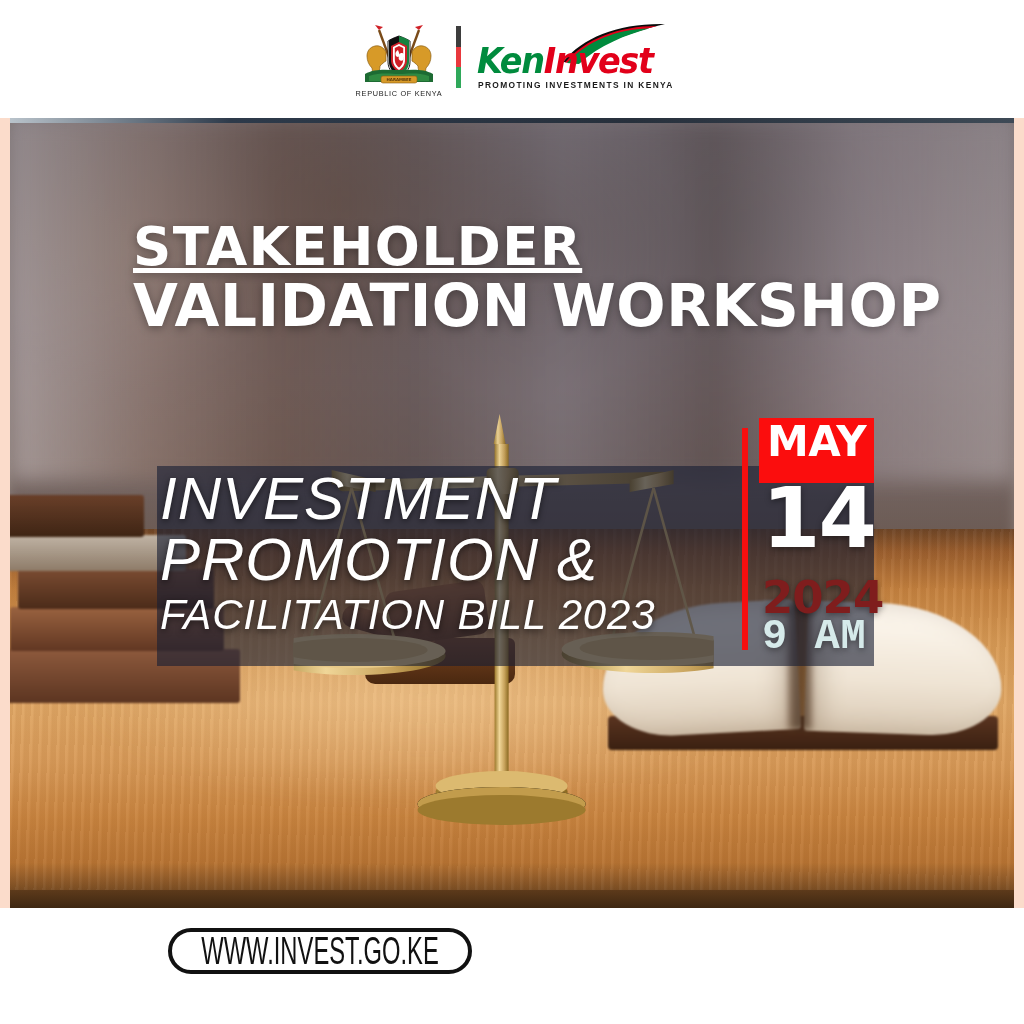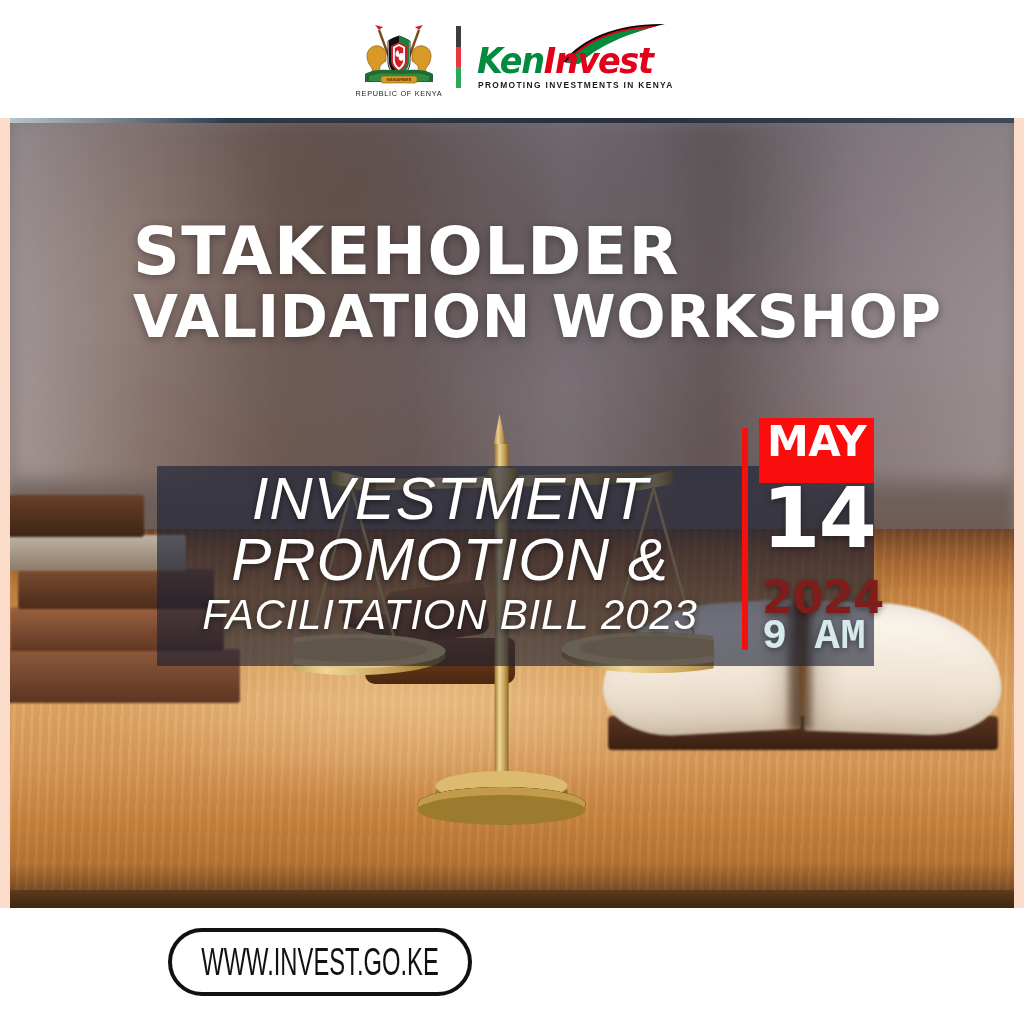--- a/index.html
+++ b/index.html
@@ -306,24 +306,25 @@
     position: absolute;
     left: 133px; top: 222px;
     width: 760px;
     z-index: 6;
     color: #ffffff;
     text-shadow: 0 2px 10px rgba(0,0,0,.35);
   }
   .headline .line1 {
     font-family: "DejaVu Sans", sans-serif;
     font-weight: bold;
-    font-size: 65px;
+    font-size: 53px;
     line-height: 0.93;
     letter-spacing: 1.5px;
     white-space: nowrap;
+    text-decoration: underline;
   }
   .headline .line2 {
     font-family: "DejaVu Sans", sans-serif;
     font-weight: bold;
     font-size: 58px;
     line-height: 1.08;
     letter-spacing: 0.6px;
     white-space: nowrap;
     margin-top: 4px;
   }
@@ -338,21 +339,21 @@
   }
   .subject-text {
     position: absolute;
     left: 160px; top: 468px;
     width: 580px;
     z-index: 7;
     color: #ffffff;
     font-family: "Liberation Sans", sans-serif;
     font-style: italic;
     font-weight: 300;
-    text-align: center;
+    text-align: left;
     text-shadow: 0 2px 6px rgba(0,0,0,.55);
   }
   .subject-text .s1 { font-size: 60px; line-height: 1.02; letter-spacing: 1px; white-space: nowrap; }
   .subject-text .s2 { font-size: 60px; line-height: 1.02; letter-spacing: 1px; white-space: nowrap; }
   .subject-text .s3 { font-size: 42px; line-height: 1.08; letter-spacing: .8px; white-space: nowrap; margin-top: 2px; }
 
   
   .date-block {
     position: absolute;
     left: 742px; top: 418px;
@@ -417,21 +418,21 @@
     position: absolute;
     left: 0; top: 908px;
     width: 1024px; height: 116px;
     background: #ffffff;
     display: flex;
     align-items: center;
   }
   .url-pill {
     position: absolute;
     left: 168px; top: 20px;
-    width: 304px; height: 68px;
+    width: 304px; height: 46px;
     border: 4px solid #111;
     border-radius: 34px;
     display: flex;
     align-items: center;
     justify-content: center;
   }
   .url-text {
     font-family: "Liberation Sans Narrow", "Liberation Sans", sans-serif;
     font-size: 33px;
     font-weight: 400;

